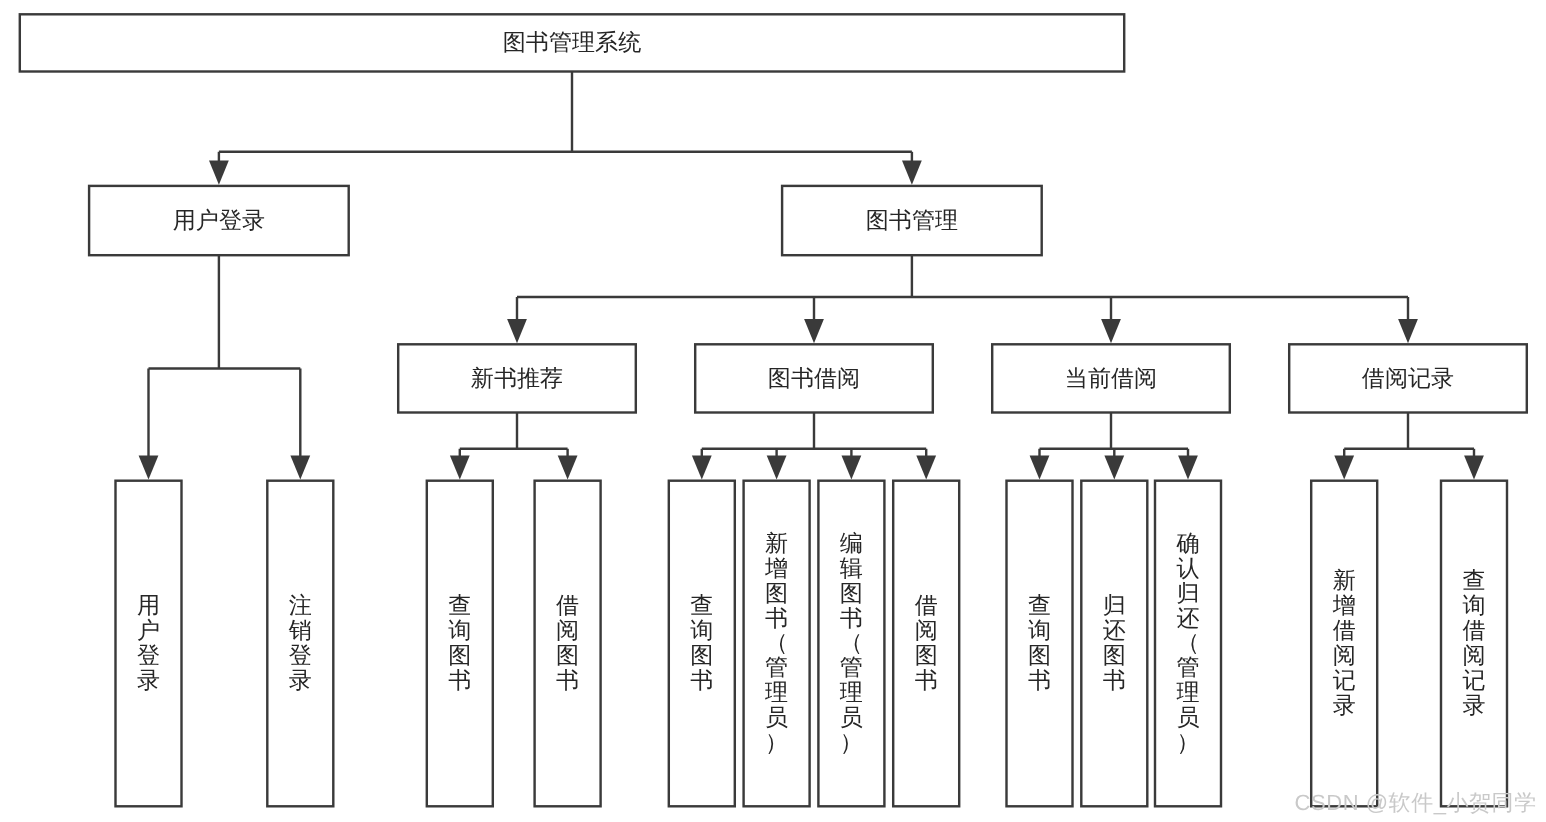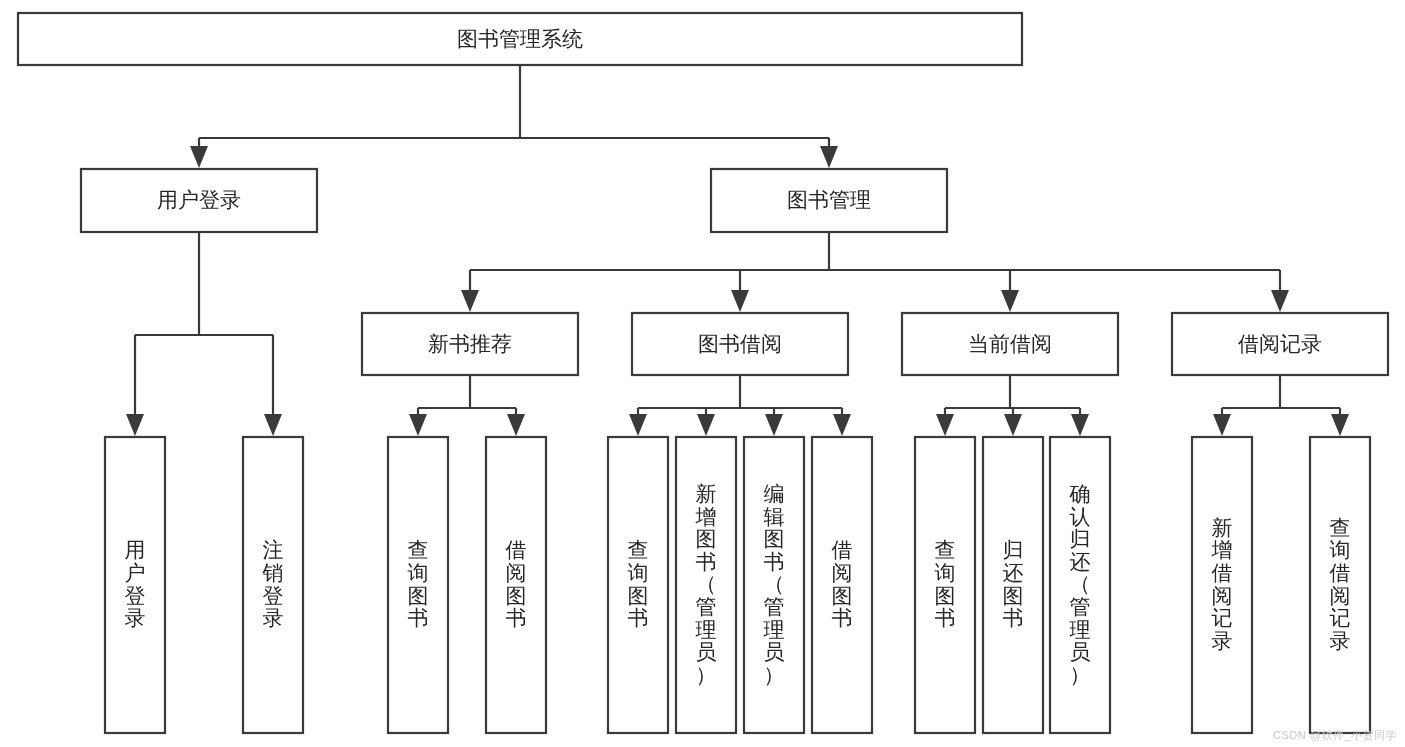--- a/index.html
+++ b/index.html
@@ -52,21 +52,21 @@
   }
   .arrow-head {
     fill: #3a3a3a;
     stroke: none;
   }
   .watermark-text {
     position: absolute;
     right: 8px;
     bottom: 4px;
     color: #c9c9c9;
-    font-size: 11px;
+    font-size: 20px;
     font-family: "Liberation Sans", "DejaVu Sans", sans-serif;
     letter-spacing: 0.5px;
     white-space: nowrap;
     user-select: none;
   }
 </style>
 </head>
 <body>
 
 <div id="diagram-root">

